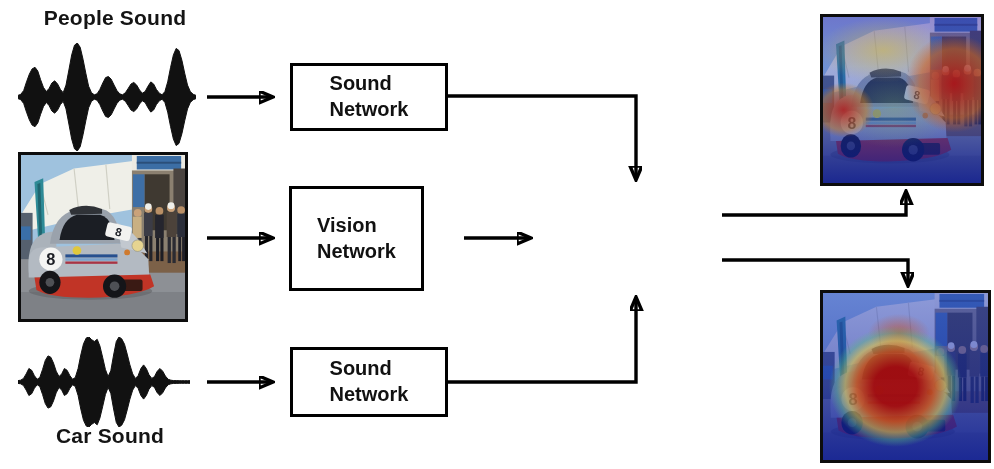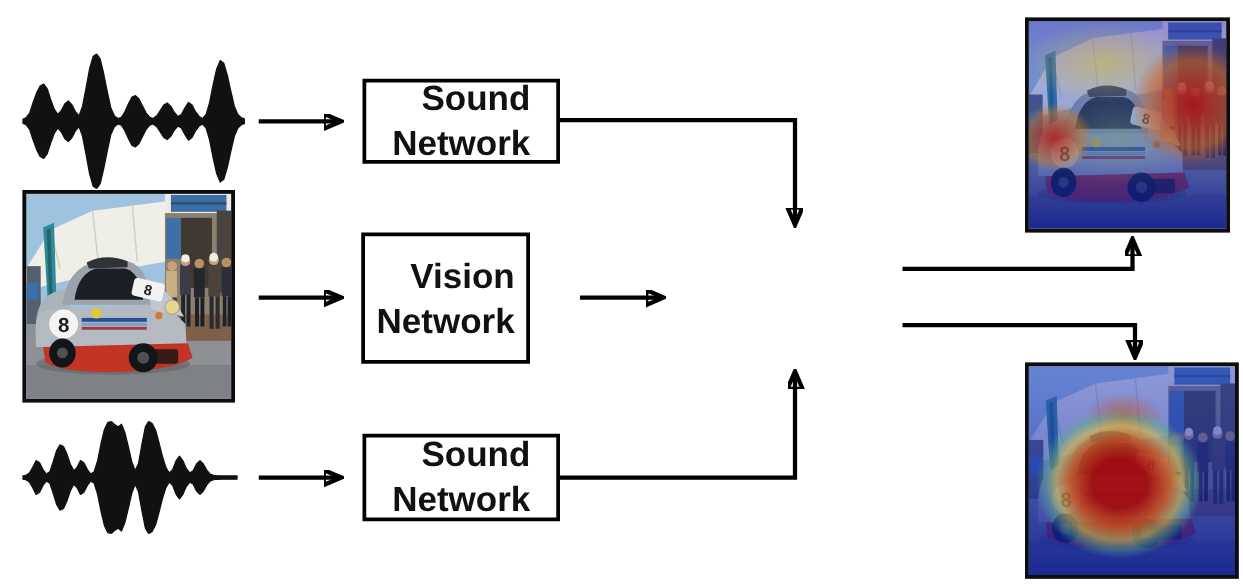--- a/index.html
+++ b/index.html
@@ -7,21 +7,21 @@
     position:relative;width:994px;height:469px;background:#ffffff;
     font-family:"Liberation Sans",sans-serif;overflow:hidden;
   }
   .flow-label{
     position:absolute;font-weight:bold;font-size:21px;color:#141414;
     text-align:center;letter-spacing:.2px;
   }
   .node{
     position:absolute;box-sizing:border-box;border:3px solid #000;
     background:#fff;display:flex;align-items:center;justify-content:center;
-    text-align:right;font-weight:bold;font-size:28px;line-height:1.28;color:#111;
+    text-align:left;font-weight:bold;font-size:20px;line-height:1.28;color:#111;
   }
   .node span{white-space:pre-line;}
   .node.rounded{border-radius:16px;}
   .photo{
     position:absolute;box-sizing:border-box;border:3px solid #0d0d0d;
     overflow:hidden;background:#8d9095;
   }
   .photo svg{position:absolute;inset:0;width:100%;height:100%;display:block;}
   .heat{position:absolute;inset:0;}
   .heat-people{
@@ -120,20 +120,22 @@
       <ellipse cx="30" cy="132" rx="11" ry="12" fill="#141519"></ellipse>
         <circle cx="30" cy="132" r="4.5" fill="#4e5055"></circle>
       <ellipse cx="97" cy="136" rx="12" ry="12" fill="#141519"></ellipse>
         <circle cx="97" cy="136" r="5" fill="#4e5055"></circle>
     </g>
   </defs>
 </svg>
 
 <div class="canvas">
 
+  <div class="flow-label" style="left:30px;top:6px;width:170px;">People Sound</div>
+  <div class="flow-label" style="left:35px;top:424px;width:150px;">Car Sound</div>
 
   <svg id="wave-people" class="wave" style="left:18px;top:43px;width:178px;height:108px;" viewBox="0 0 178 108" preserveAspectRatio="none">
       <path d="M0,54 L0.0,52.4 L2.8,51.3 L5.7,47.5 L8.5,38.9 L11.3,31.3 L14.1,25.9 L17.0,24.3 L19.8,28.1 L22.6,36.7 L25.4,44.3 L28.3,48.6 L31.1,45.4 L33.9,40.0 L36.7,37.8 L39.6,41.0 L42.4,46.4 L45.2,49.7 L48.0,42.1 L50.9,27.0 L53.7,11.9 L56.5,2.2 L59.3,0.0 L62.2,4.3 L65.0,16.2 L67.8,30.2 L70.6,43.2 L73.5,49.7 L76.3,51.8 L79.1,50.8 L81.9,46.4 L84.8,40.0 L87.6,34.6 L90.4,33.5 L93.2,36.2 L96.1,42.1 L98.9,47.5 L101.7,50.8 L104.5,51.8 L107.4,49.7 L110.2,45.4 L113.0,41.0 L115.8,39.4 L118.7,42.1 L121.5,47.0 L124.3,50.2 L127.1,48.6 L130.0,43.2 L132.8,38.9 L135.6,41.0 L138.4,46.4 L141.3,50.2 L144.1,51.8 L146.9,48.6 L149.7,38.9 L152.6,24.3 L155.4,11.9 L158.2,5.4 L161.0,7.6 L163.9,17.3 L166.7,30.2 L169.5,42.1 L172.3,48.6 L175.2,51.3 L178.0,52.4 L178,54 L178.0,55.6 L175.2,56.7 L172.3,59.4 L169.5,65.9 L166.7,77.8 L163.9,90.7 L161.0,100.4 L158.2,102.6 L155.4,96.1 L152.6,83.7 L149.7,69.1 L146.9,59.4 L144.1,56.2 L141.3,57.8 L138.4,61.6 L135.6,67.0 L132.8,69.1 L130.0,64.8 L127.1,59.4 L124.3,57.8 L121.5,61.0 L118.7,65.9 L115.8,68.6 L113.0,67.0 L110.2,62.6 L107.4,58.3 L104.5,56.2 L101.7,57.2 L98.9,60.5 L96.1,65.9 L93.2,71.8 L90.4,74.5 L87.6,73.4 L84.8,68.0 L81.9,61.6 L79.1,57.2 L76.3,56.2 L73.5,58.3 L70.6,64.8 L67.8,77.8 L65.0,91.8 L62.2,103.7 L59.3,108.0 L56.5,105.8 L53.7,96.1 L50.9,81.0 L48.0,65.9 L45.2,58.3 L42.4,61.6 L39.6,67.0 L36.7,70.2 L33.9,68.0 L31.1,62.6 L28.3,59.4 L25.4,63.7 L22.6,71.3 L19.8,79.9 L17.0,83.7 L14.1,82.1 L11.3,76.7 L8.5,69.1 L5.7,60.5 L2.8,56.7 L0.0,55.6 Z" fill="#111111" stroke="#111111" stroke-width="1" stroke-linejoin="round"></path>
     </svg>
   <svg id="wave-car" class="wave" style="left:18px;top:337px;width:172px;height:90px;" viewBox="0 0 172 90" preserveAspectRatio="none">
       <path d="M0,45 L0.0,43.6 L2.7,43.2 L5.5,41.4 L8.2,36.9 L10.9,31.5 L13.7,33.3 L16.4,38.7 L19.1,42.3 L21.8,40.5 L24.6,32.4 L27.3,23.4 L30.0,18.9 L32.8,20.2 L35.5,26.1 L38.2,34.2 L41.0,39.6 L43.7,36.9 L46.4,31.5 L49.1,33.3 L51.9,38.7 L54.6,42.3 L57.3,40.5 L60.1,31.5 L62.8,18.0 L65.5,6.8 L68.3,0.9 L71.0,0.0 L73.7,2.7 L76.4,4.5 L79.2,2.3 L81.9,9.0 L84.6,20.2 L87.4,32.4 L90.1,39.6 L92.8,33.8 L95.6,18.0 L98.3,4.5 L101.0,0.0 L103.7,1.8 L106.5,7.2 L109.2,17.1 L111.9,27.9 L114.7,36.9 L117.4,41.4 L120.1,38.7 L122.9,31.5 L125.6,27.9 L128.3,31.5 L131.0,37.8 L133.8,41.4 L136.5,39.6 L139.2,34.2 L142.0,31.5 L144.7,34.2 L147.4,39.1 L150.2,42.3 L152.9,43.2 L155.6,43.6 L158.3,43.6 L161.1,43.7 L163.8,43.7 L166.5,43.7 L169.3,43.7 L172.0,43.7 L172,45 L172.0,46.3 L169.3,46.3 L166.5,46.3 L163.8,46.3 L161.1,46.3 L158.3,46.4 L155.6,46.4 L152.9,46.8 L150.2,47.7 L147.4,50.9 L144.7,55.8 L142.0,58.5 L139.2,55.8 L136.5,50.4 L133.8,48.6 L131.0,52.2 L128.3,58.5 L125.6,62.1 L122.9,58.5 L120.1,51.3 L117.4,48.6 L114.7,53.1 L111.9,62.1 L109.2,72.9 L106.5,82.8 L103.7,88.2 L101.0,90.0 L98.3,85.5 L95.6,72.0 L92.8,56.3 L90.1,50.4 L87.4,57.6 L84.6,69.8 L81.9,81.0 L79.2,87.8 L76.4,85.5 L73.7,87.3 L71.0,90.0 L68.3,89.1 L65.5,83.3 L62.8,72.0 L60.1,58.5 L57.3,49.5 L54.6,47.7 L51.9,51.3 L49.1,56.7 L46.4,58.5 L43.7,53.1 L41.0,50.4 L38.2,55.8 L35.5,63.9 L32.8,69.8 L30.0,71.1 L27.3,66.6 L24.6,57.6 L21.8,49.5 L19.1,47.7 L16.4,51.3 L13.7,56.7 L10.9,58.5 L8.2,53.1 L5.5,48.6 L2.7,46.8 L0.0,46.4 Z" fill="#111111" stroke="#111111" stroke-width="1" stroke-linejoin="round"></path>
     </svg>
 
   <div class="photo" style="left:18px;top:152px;width:170px;height:170px;">
     <svg viewBox="0 0 170 170" preserveAspectRatio="none">

